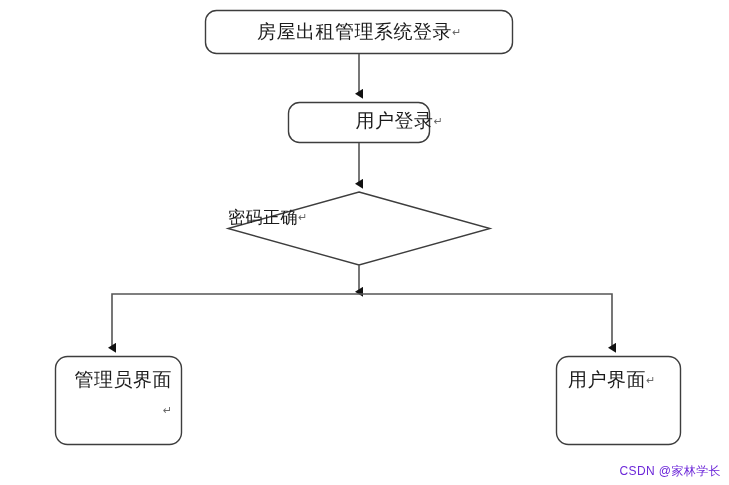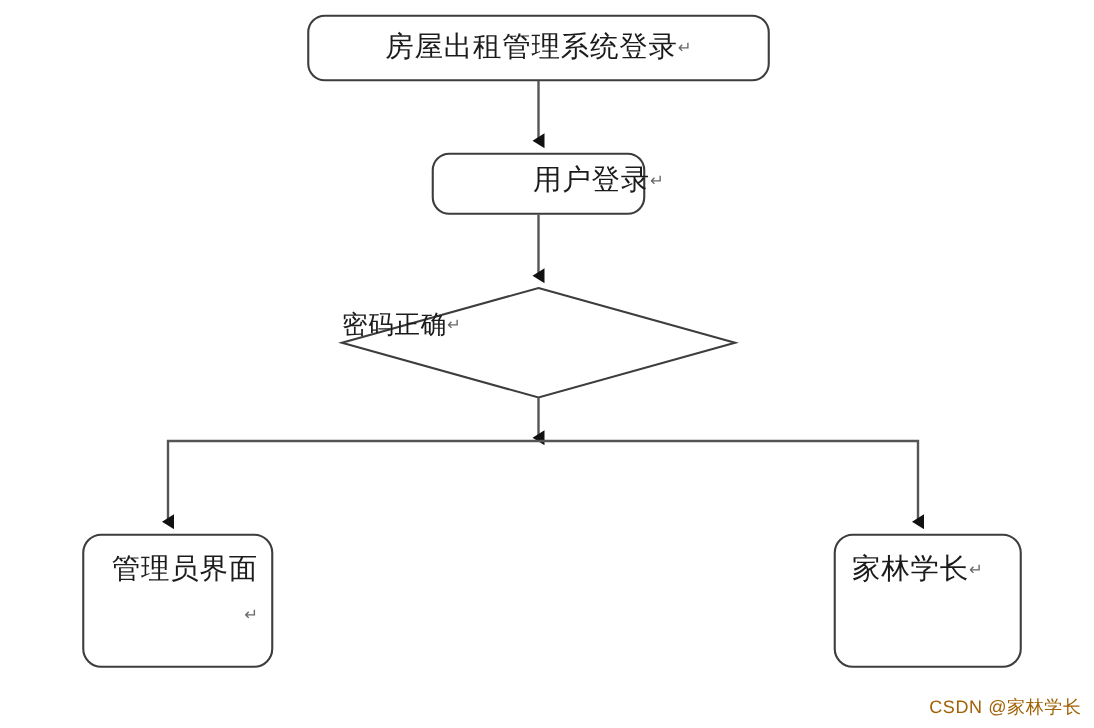--- a/index.html
+++ b/index.html
@@ -88,21 +88,21 @@
     font-size: 19px;
     line-height: 30px;
     text-align: left;
   }
   #watermark {
     position: absolute;
     right: 8px;
     bottom: 5px;
     font-family: "Liberation Sans", "DejaVu Sans", sans-serif;
     font-size: 12px;
-    color: #a16207;
+    color: #6d28d9;
     letter-spacing: 0.4px;
     white-space: nowrap;
     margin-top: 32px;
   }
 </style>
 </head>
 <body>
 
 <svg id="flow-canvas" viewBox="0 0 729 485" xmlns="http://www.w3.org/2000/svg">
   <defs>
@@ -133,15 +133,15 @@
 </svg>
 
 <div class="node-text" id="node-start-text"><span>房屋出租管理系统登录</span><span class="cr">↵</span></div>
 
 <div class="node-text" id="node-login-text"><span>用户登录</span><span class="cr">↵</span></div>
 
 <div class="node-text" id="node-decision-text"><span>密码正确</span><span class="cr">↵</span></div>
 
 <div class="node-text" id="node-admin-text"><span>管理员界面</span><span class="cr">↵</span></div>
 
-<div class="node-text" id="node-user-text"><span>家林学长</span><span class="cr">↵</span></div>
+<div class="node-text" id="node-user-text"><span>用户界面</span><span class="cr">↵</span></div>
 
 <div id="watermark">CSDN @家林学长</div>
 
 </body></html>

